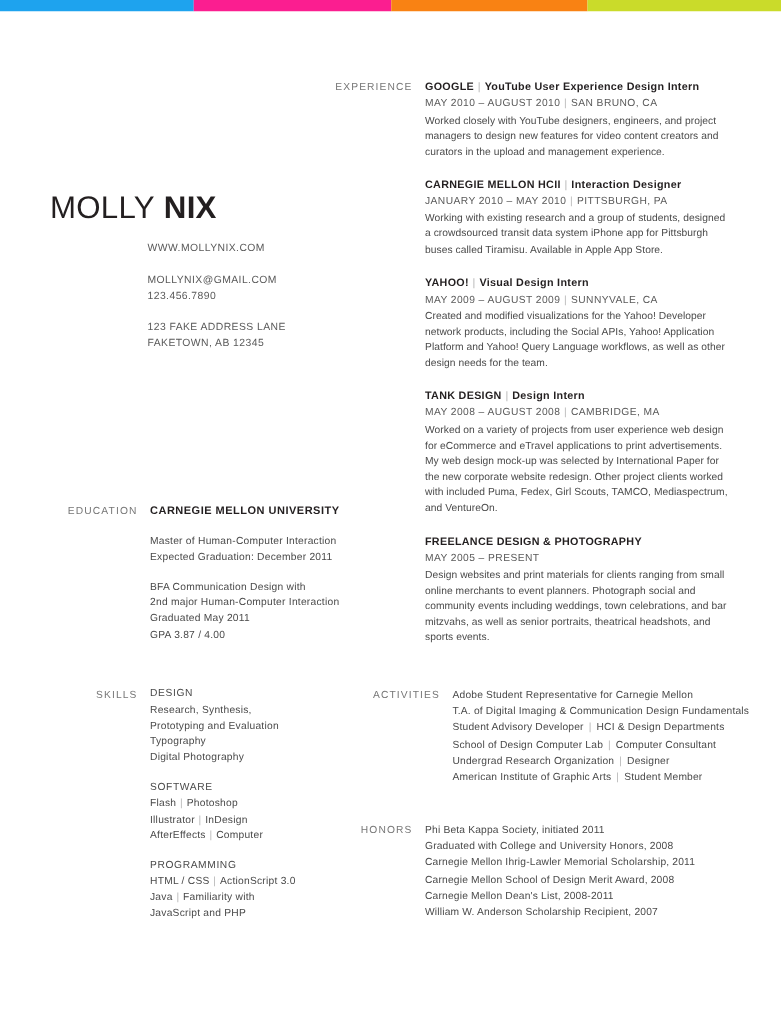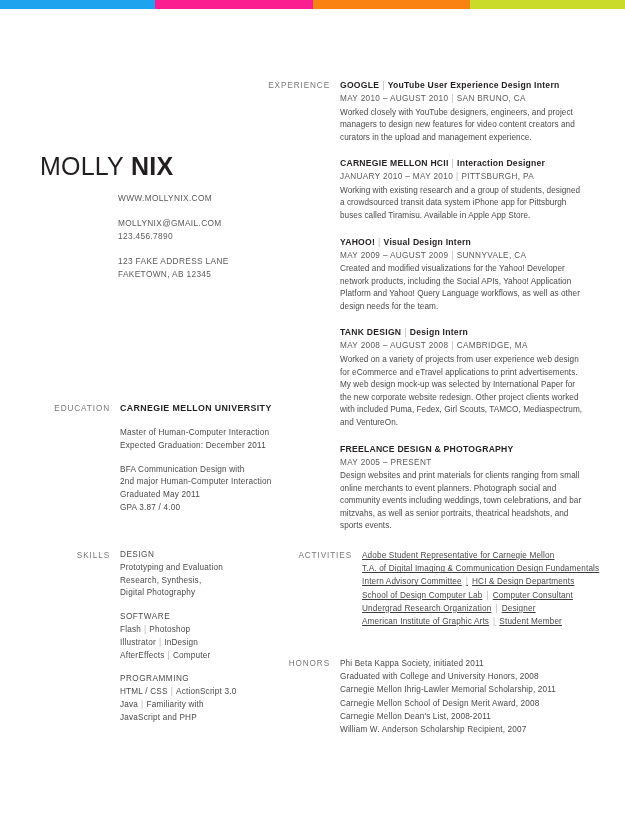--- a/index.html
+++ b/index.html
@@ -73,21 +73,21 @@
     color: #5a5a5a;
     letter-spacing: 0.35px;
   }
   .contact .grp { margin-bottom: 11px; }
   .contact .grp:last-child { margin-bottom: 12px; }
 
   
   .experience {
     position: absolute;
     left: 0;
-    top: 70px;
+    top: 54px;
     width: 497px;
   }
   .experience .side-label { width: 330px; padding-right: 0; }
   .experience .content { width: 245px; margin-left: 10px; }
 
   .job { margin-bottom: 13px; }
   .job:last-child { margin-bottom: 0; }
   .job-title {
     font-size: 8.6px;
     font-weight: 700;
@@ -175,21 +175,21 @@
 
   
   .activities {
     position: absolute;
     left: 0;
     top: 540px;
     width: 625px;
     padding-left: 22px;
   }
   .activities .side-label { width: 330px; }
-  .activities .content { width: 250px; margin-left: 10px; text-decoration: underline; }
+  .activities .content { width: 250px; margin-left: 10px; }
 
   
   .honors {
     position: absolute;
     left: 0;
     top: 648px;
     width: 625px;
   }
   .honors .side-label { width: 330px; }
   .honors .content { width: 250px; margin-left: 10px; }
@@ -286,22 +286,23 @@
           </div>
         </div>
     </div>
   </div>
 
   <div class="skills row">
     <div class="side-label">SKILLS</div>
     <div class="content" id="skills-content">
         <div class="skill-grp">
           <div class="skill-head">DESIGN</div>
+          <div class="skill-line"><span>Research, Synthesis,</span></div>
           <div class="skill-line"><span>Prototyping and Evaluation</span></div>
-          <div class="skill-line"><span>Research, Synthesis,</span></div>
+          <div class="skill-line"><span>Typography</span></div>
           <div class="skill-line"><span>Digital Photography</span></div>
         </div>
         <div class="skill-grp">
           <div class="skill-head">SOFTWARE</div>
           <div class="skill-line"><span>Flash</span><span class="sep">|</span><span>Photoshop</span></div>
           <div class="skill-line"><span>Illustrator</span><span class="sep">|</span><span>InDesign</span></div>
           <div class="skill-line"><span>AfterEffects</span><span class="sep">|</span><span>Computer</span></div>
         </div>
         <div class="skill-grp">
           <div class="skill-head">PROGRAMMING</div>
@@ -310,21 +311,21 @@
           <div class="skill-line"><span>JavaScript and PHP</span></div>
         </div>
       </div>
   </div>
 
   <div class="activities row">
     <div class="side-label">ACTIVITIES</div>
     <div class="content" id="activities-list">
         <div class="list-line"><span>Adobe Student Representative for Carnegie Mellon</span></div>
         <div class="list-line"><span>T.A. of Digital Imaging &amp; Communication Design Fundamentals</span></div>
-        <div class="list-line"><span>Intern Advisory Committee</span><span class="sep">|</span><span>HCI &amp; Design Departments</span></div>
+        <div class="list-line"><span>Student Advisory Developer</span><span class="sep">|</span><span>HCI &amp; Design Departments</span></div>
         <div class="list-line"><span>School of Design Computer Lab</span><span class="sep">|</span><span>Computer Consultant</span></div>
         <div class="list-line"><span>Undergrad Research Organization</span><span class="sep">|</span><span>Designer</span></div>
         <div class="list-line"><span>American Institute of Graphic Arts</span><span class="sep">|</span><span>Student Member</span></div>
       </div>
   </div>
 
   <div class="honors row">
     <div class="side-label">HONORS</div>
     <div class="content" id="honors-list">
         <div class="list-line"><span>Phi Beta Kappa Society, initiated 2011</span></div>

